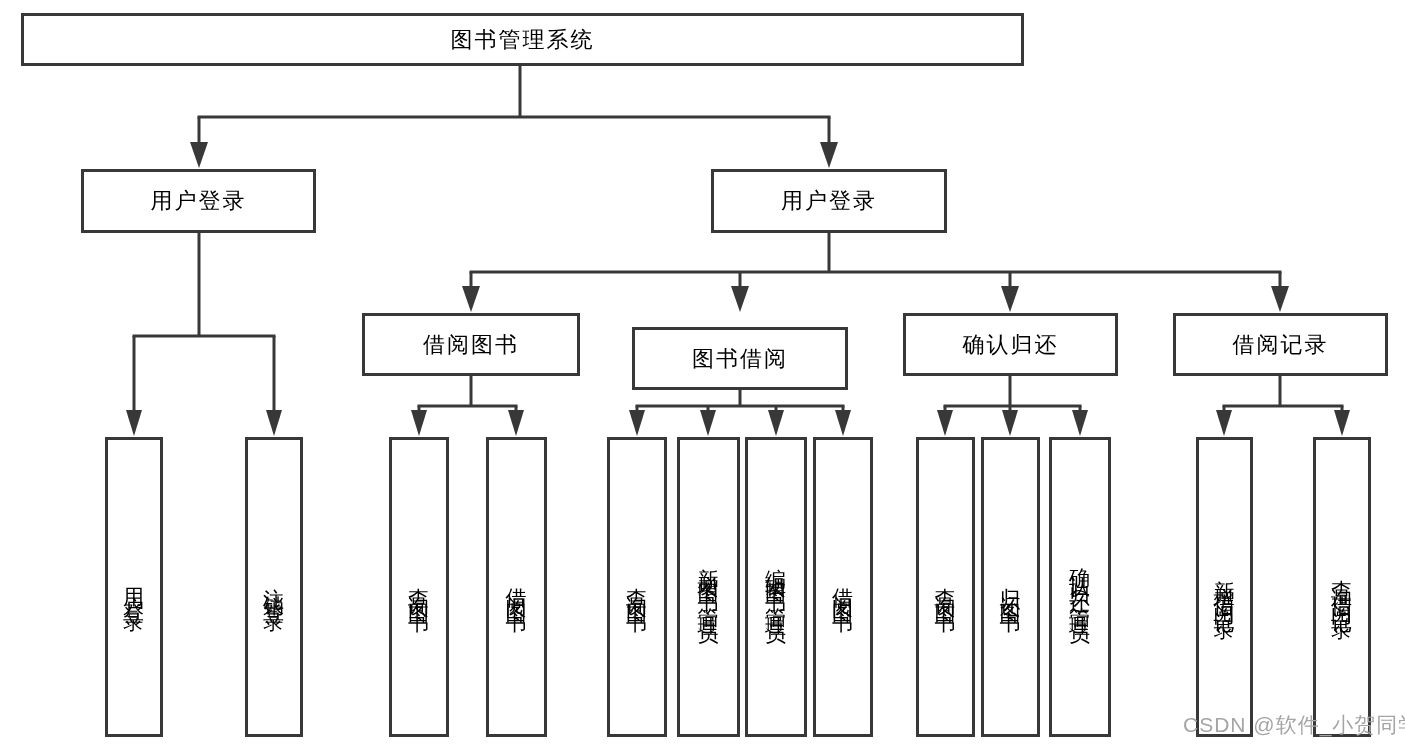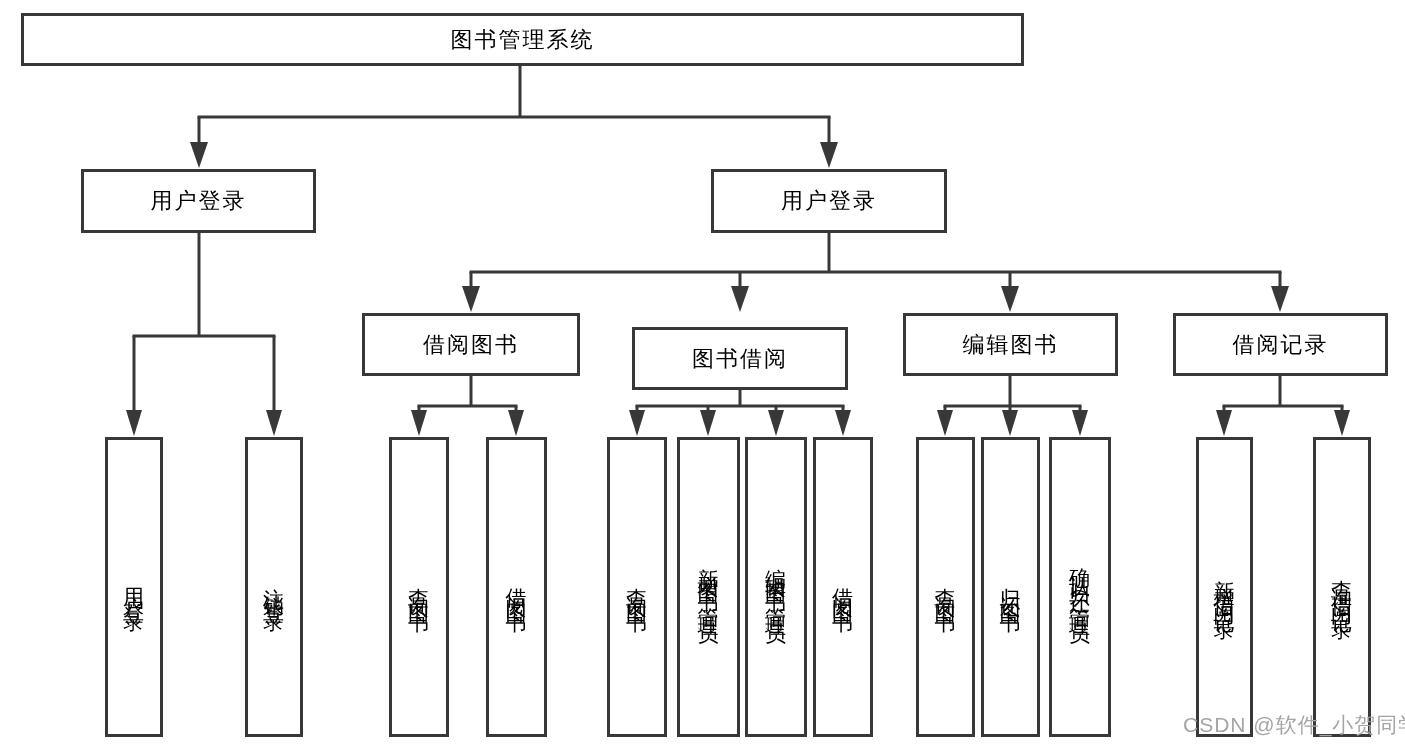--- a/index.html
+++ b/index.html
@@ -107,21 +107,21 @@
     </g>
   </svg>
 
   <div class="box" style="left:21px;top:13px;width:1003px;height:53px">图书管理系统</div>
 
   <div class="box" style="left:81px;top:169px;width:235px;height:64px">用户登录</div>
   <div class="box" style="left:711px;top:169px;width:236px;height:64px">用户登录</div>
 
   <div class="box" style="left:362px;top:313px;width:218px;height:63px">借阅图书</div>
   <div class="box" style="left:632px;top:327px;width:216px;height:63px">图书借阅</div>
-  <div class="box" style="left:903px;top:313px;width:215px;height:63px">编辑图书</div>
+  <div class="box" style="left:903px;top:313px;width:215px;height:63px">确认归还</div>
   <div class="box" style="left:1173px;top:313px;width:215px;height:63px">借阅记录</div>
 
   <div class="box v" style="left:105px;top:437px;width:58px;height:300px">用户登录</div>
   <div class="box v" style="left:245px;top:437px;width:58px;height:300px">注销登录</div>
 
   <div class="box v" style="left:389px;top:437px;width:60px;height:300px">查询图书</div>
   <div class="box v" style="left:486px;top:437px;width:61px;height:300px">借阅图书</div>
 
   <div class="box v" style="left:607px;top:437px;width:60px;height:300px">查询图书</div>
   <div class="box v" style="left:677px;top:437px;width:63px;height:300px">新增图书（管理员）</div>

